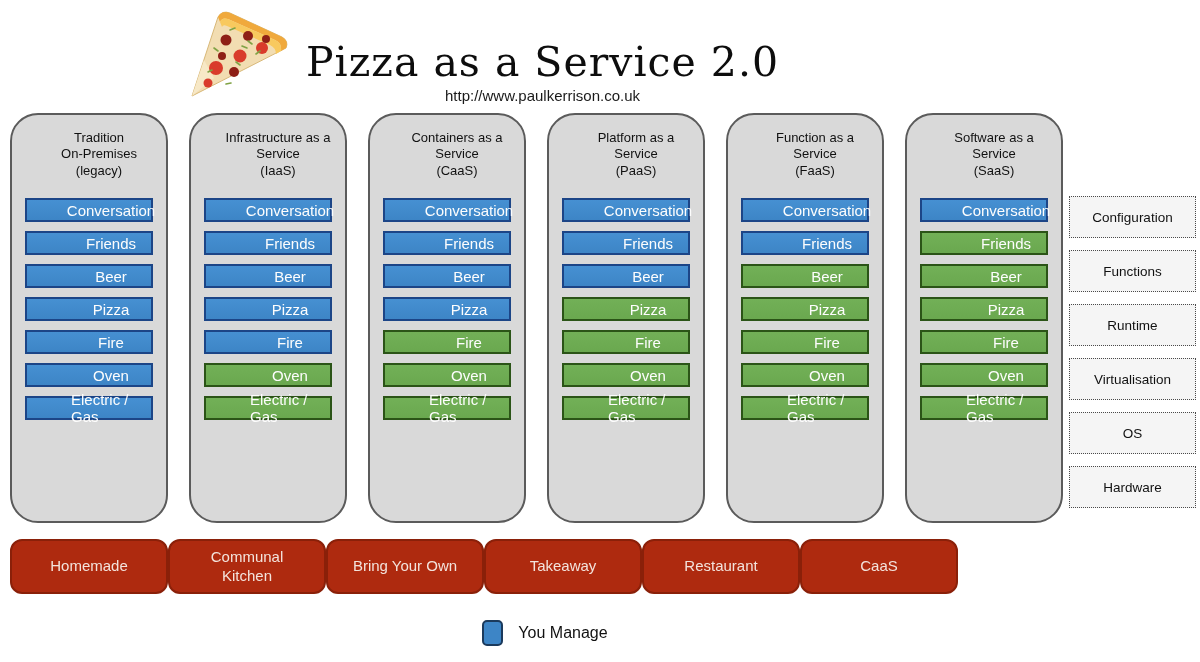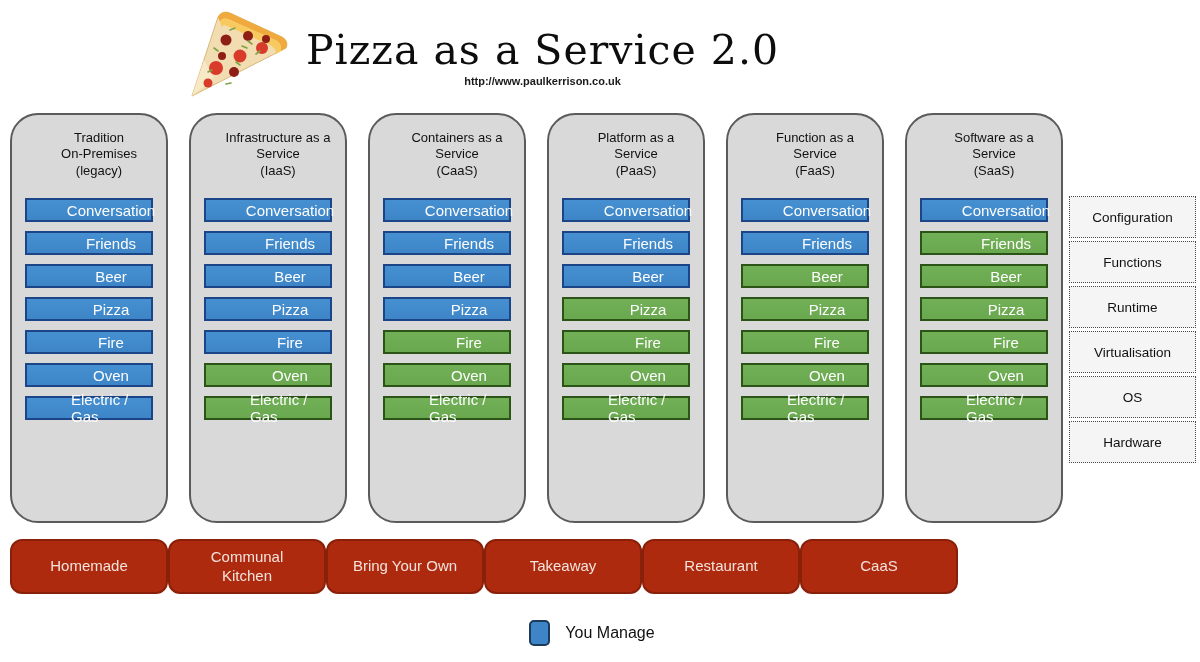--- a/index.html
+++ b/index.html
@@ -2,23 +2,23 @@
 <html><head>
 <meta charset="utf-8">
 <style>
   * { margin: 0; padding: 0; box-sizing: border-box; }
   html, body { width: 1200px; height: 662px; background: #ffffff; overflow: hidden; }
   body { position: relative; font-family: "Liberation Sans", sans-serif; color: #111; }
 
   
   .header { position: absolute; left: 178px; top: 4px; display: flex; align-items: flex-start; }
   .pizza-art { width: 122px; height: 98px; flex: 0 0 auto; }
-  .title-wrap { margin-left: 6px; margin-top: 22px; text-align: center; }
+  .title-wrap { margin-left: 6px; margin-top: 34px; text-align: center; }
   .title { font-family: "DejaVu Serif", serif; font-size: 41px; font-weight: 400; color: #0d0d0d; letter-spacing: 1px; white-space: nowrap; }
-  .site-url { font-size: 11px; color: #1a1a1a; margin-top: 1px; font-weight: bold; }
+  .site-url { font-size: 15px; color: #1a1a1a; margin-top: 1px; }
 
   
   .columns { position: absolute; left: 10px; top: 113px; display: flex; gap: 21px; }
   .column {
     width: 158px; height: 410px;
     background: #d9d9d9;
     border: 2px solid #5b5b5b;
     border-radius: 28px;
     display: flex; flex-direction: column; align-items: center;
   }
@@ -30,40 +30,40 @@
   .blocks { display: flex; flex-direction: column; gap: 9px; margin-top: 8px; }
   .block {
     width: 128px; height: 24px; border-radius: 0;
     display: flex; align-items: center; justify-content: center;
     font-size: 15px; color: #fdfdfd; padding-left: 44px;
   }
   .block.you    { background: linear-gradient(#4690d2, #3d85c6); border: 2px solid #1c4587; }
   .block.vendor { background: linear-gradient(#72b057, #6aa84f); border: 2px solid #2b5417; }
 
   
-  .right-panel { position: absolute; left: 1069px; top: 196px; display: flex; flex-direction: column; gap: 3px; }
+  .right-panel { position: absolute; left: 1069px; top: 196px; display: flex; flex-direction: column; gap: 12px; }
   .concept-label {
     width: 127px; height: 42px;
     background: #f5f5f5; border: 1px dotted #4a4a4a;
     display: flex; align-items: center; justify-content: center;
     font-size: 13.5px; color: #111;
   }
 
   
   .bottom-row { position: absolute; left: 10px; top: 539px; display: flex; }
   .model-button {
     width: 158px; height: 55px;
     background: #ae2a0f; border: 2px solid #8a2009; border-radius: 12px;
     color: #f3e3dc; font-size: 15px; text-align: center; line-height: 1.25;
     display: flex; align-items: center; justify-content: center;
     padding: 0 16px;
   }
 
   
-  .legend { position: absolute; left: 0; top: 620px; width: 1090px; display: flex; justify-content: center; gap: 62px; margin-left: 47px; }
+  .legend { position: absolute; left: 0; top: 620px; width: 1090px; display: flex; justify-content: center; gap: 62px; }
   .legend-item { display: flex; align-items: center; gap: 15px; }
   .legend-swatch { width: 21px; height: 26px; border-radius: 5px; }
   .legend-swatch.you    { background: #3d85c6; border: 2px solid #1b3a5c; }
   .legend-swatch.vendor { background: #6aa84f; border: 2px solid #254a12; }
   .legend-label { font-size: 16px; color: #111; }
 </style>
 </head>
 <body>
 
 <div class="header">

